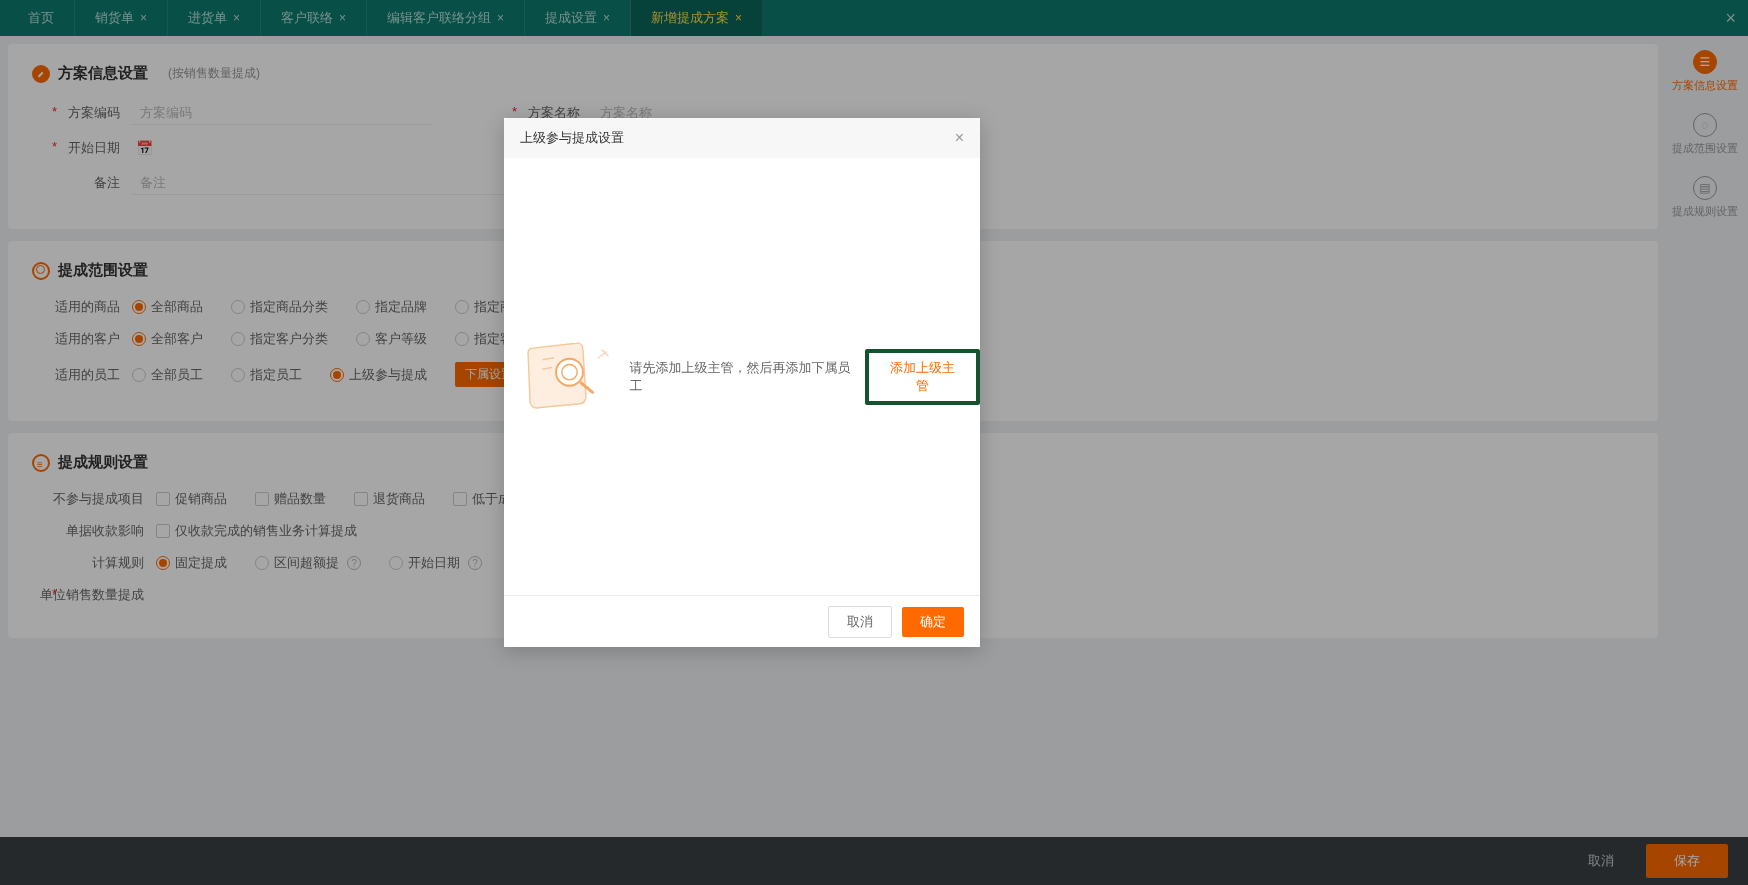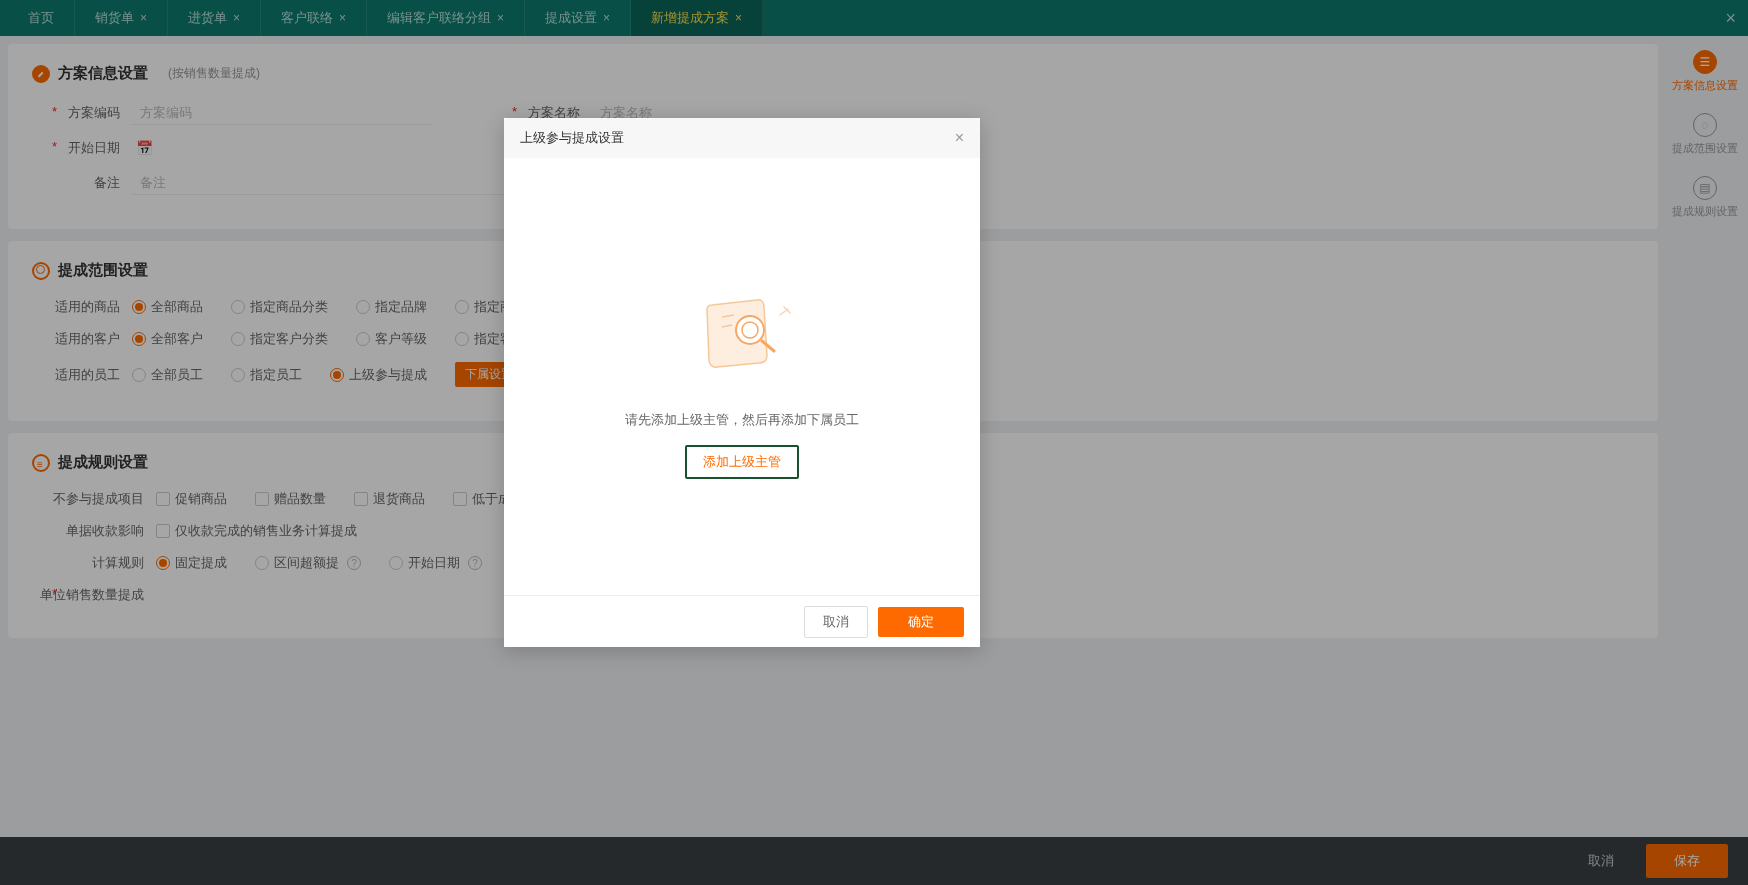--- a/index.html
+++ b/index.html
@@ -53,26 +53,26 @@
     
     .footer { position: absolute; bottom: 0; left: 0; right: 0; height: 48px; background: #3a3f44; display: flex; align-items: center; justify-content: flex-end; padding: 0 20px; gap: 12px; }
     .btn-cancel { background: transparent; color: #ccc; border: none; padding: 8px 20px; font-size: 13px; cursor: pointer; }
     .btn-save { background: #ff6a00; color: #fff; border: none; padding: 8px 28px; font-size: 13px; border-radius: 2px; cursor: pointer; }
     
     
     .overlay { position: absolute; inset: 0; background: rgba(0,0,0,0.35); z-index: 100; }
     .modal { position: absolute; left: 480px; top: 118px; width: 476px; height: 529px; background: #fff; border-radius: 0; z-index: 101; display: flex; flex-direction: column; box-shadow: 0 4px 20px rgba(0,0,0,0.2); margin-left: 24px; }
     .modal-head { height: 40px; background: #f7f7f7; border-radius: 4px 4px 0 0; display: flex; align-items: center; padding: 0 16px; font-size: 13px; color: #333; justify-content: space-between; }
     .modal-close { color: #999; font-size: 16px; cursor: pointer; background: none; border: none; }
-    .modal-body { flex: 1; display: flex; flex-direction: column; align-items: center; justify-content: center; gap: 16px; }
+    .modal-body { flex: 1; display: flex; align-items: center; justify-content: center; gap: 10px; }
     .empty-text { font-size: 13px; color: #666; }
-    .btn-add { border: 2px solid #14532d; color: #ff6a00; background: #fff; padding: 6px 16px; font-size: 13px; border-radius: 2px; cursor: pointer; }
+    .btn-add { border: 4px solid #14532d; color: #ff6a00; background: #fff; padding: 6px 16px; font-size: 13px; border-radius: 2px; cursor: pointer; }
     .modal-foot { height: 52px; border-top: 1px solid #eee; display: flex; align-items: center; justify-content: flex-end; padding: 0 16px; gap: 10px; }
     .modal-cancel { border: 1px solid #ddd; background: #fff; color: #666; padding: 6px 18px; font-size: 13px; border-radius: 2px; cursor: pointer; }
-    .modal-ok { background: #ff6a00; color: #fff; border: none; padding: 6px 30px; font-size: 13px; border-radius: 2px; cursor: pointer; }
+    .modal-ok { background: #ff6a00; color: #fff; border: none; padding: 6px 18px; font-size: 13px; border-radius: 2px; cursor: pointer; }
     .empty-svg { width: 120px; height: 120px; }
   </style>
 </head>
 <body>
 
 <div class="tab-bar">
   <div class="tab">
       <span>首页</span>
     </div>
   <div class="tab">

